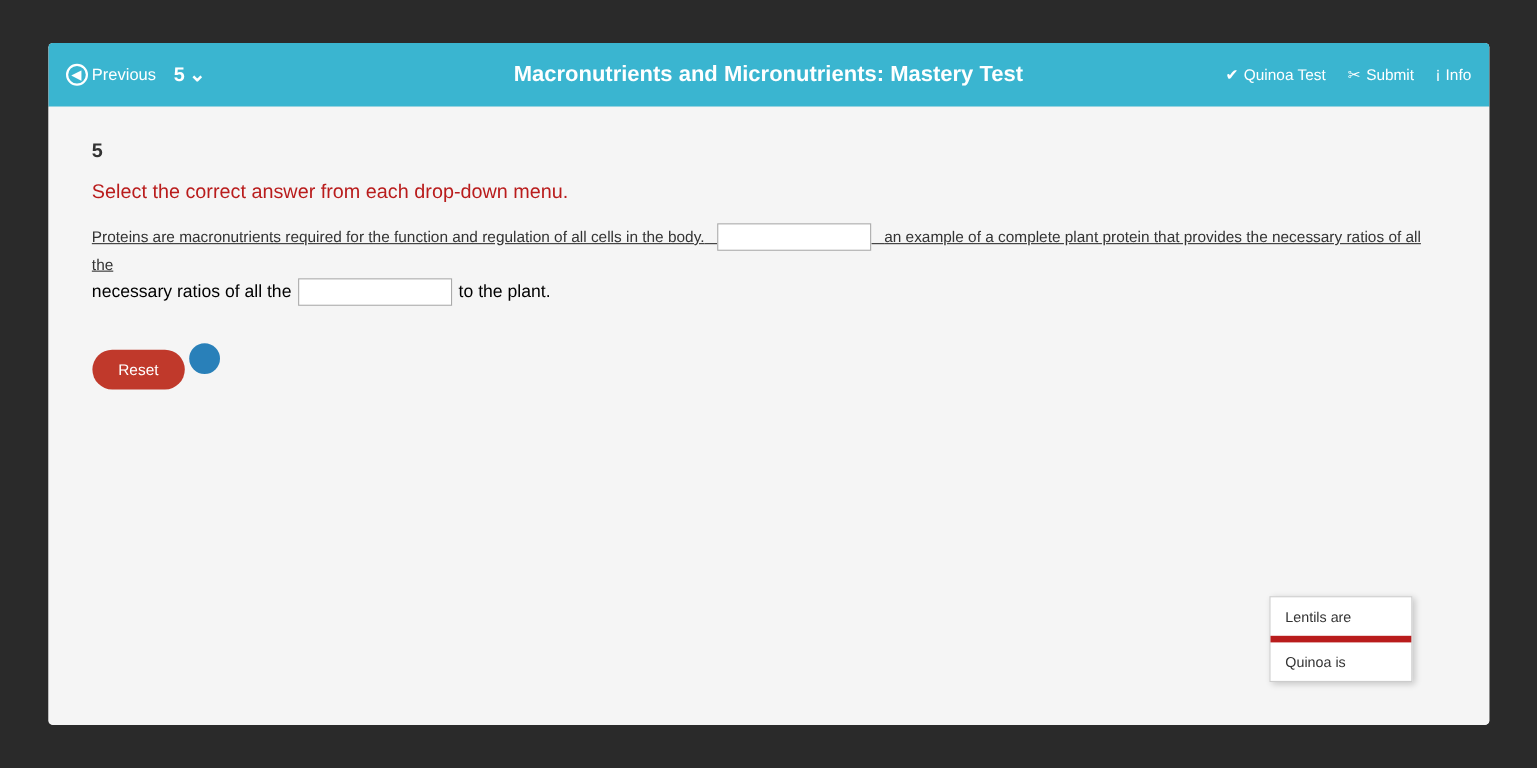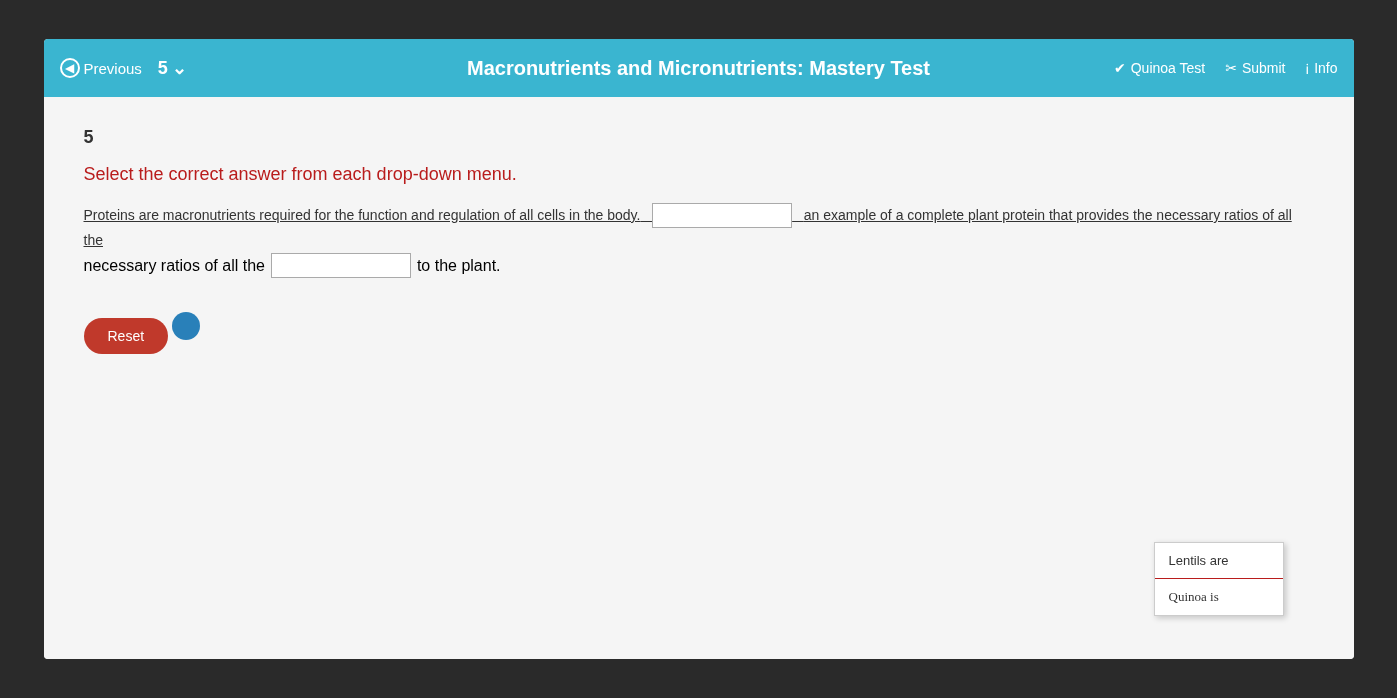--- a/index.html
+++ b/index.html
@@ -152,25 +152,24 @@
       border: 1px solid #ccc;
       box-shadow: 2px 2px 6px rgba(0,0,0,0.2);
       width: 130px;
       z-index: 10;
     }
     .dropdown-popup-item {
       padding: 10px 14px;
       font-size: 13px;
       color: #333;
       cursor: pointer;
-      border-bottom: 1px solid #b91c1c;
+      border-bottom: 6px solid #b91c1c;
     }
     .dropdown-popup-item:last-child {
       border-bottom: none;
-      font-family: Liberation Serif, serif;
     }
     .circle-blue {
       width: 28px;
       height: 28px;
       background: #2980b9;
       border-radius: 50%;
       display: inline-block;
       position: absolute;
       top: 259px;
       left: 758px;

